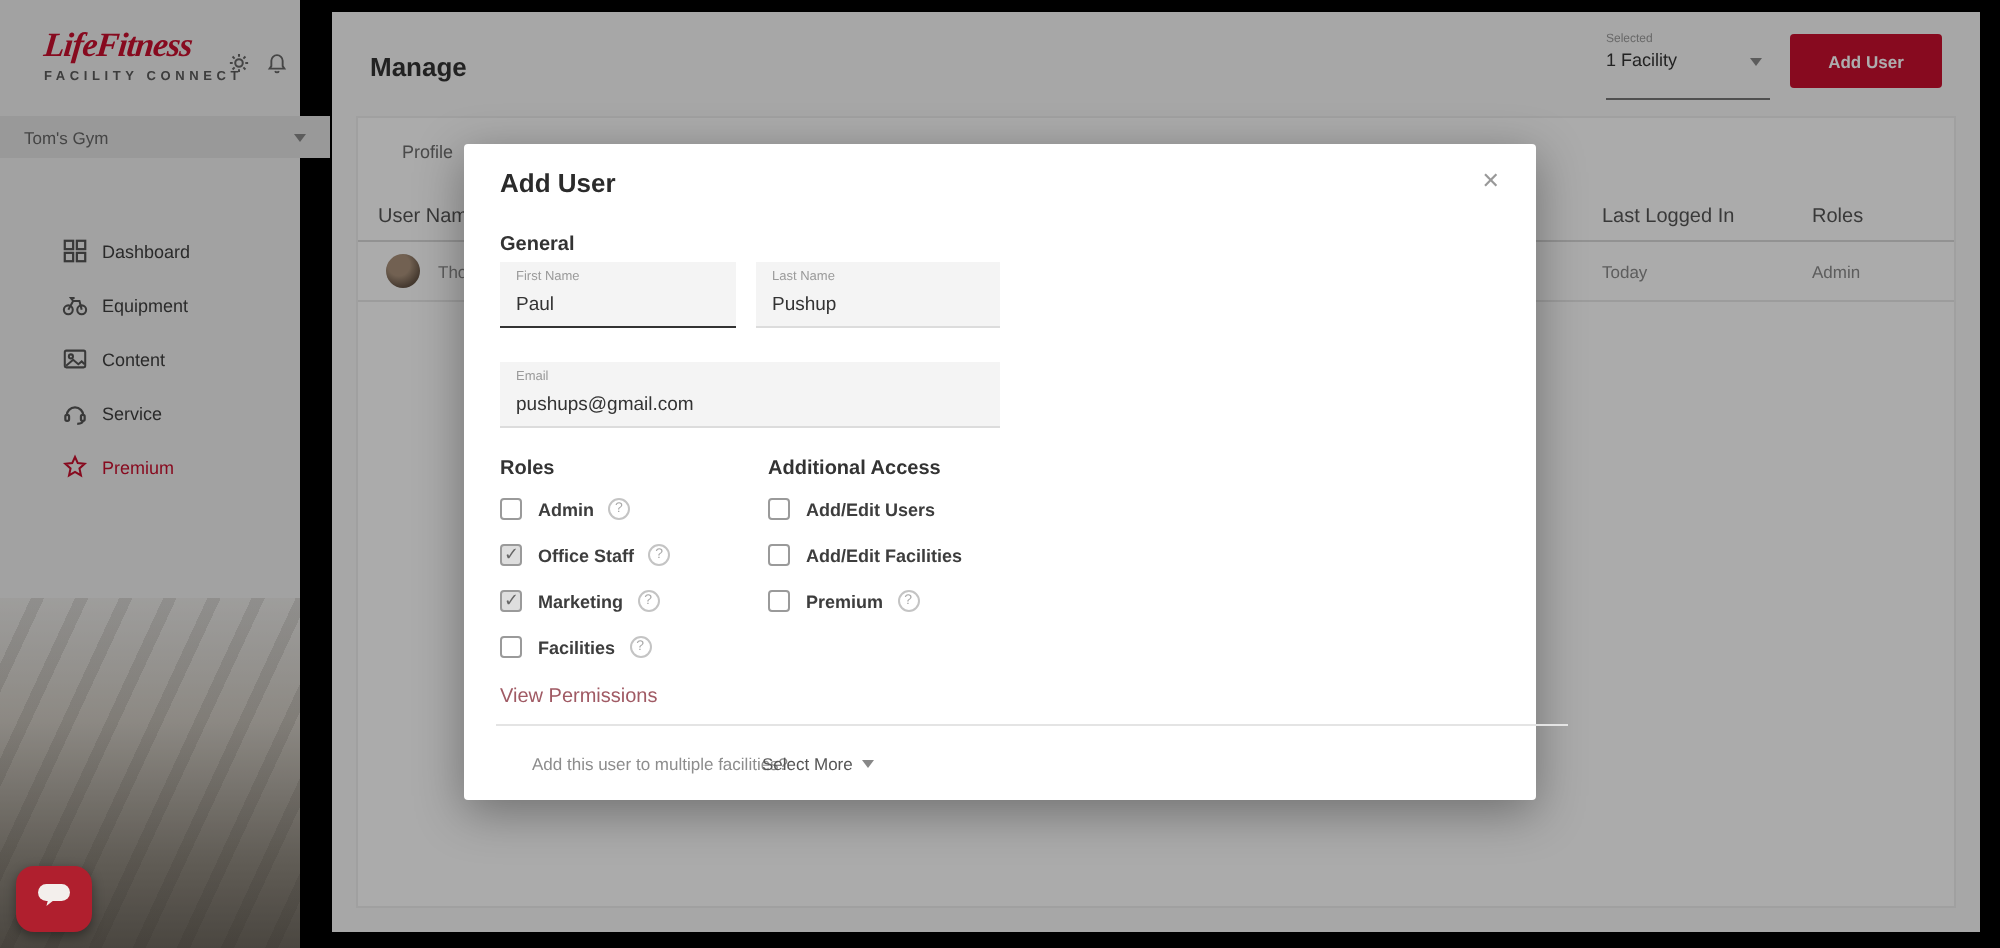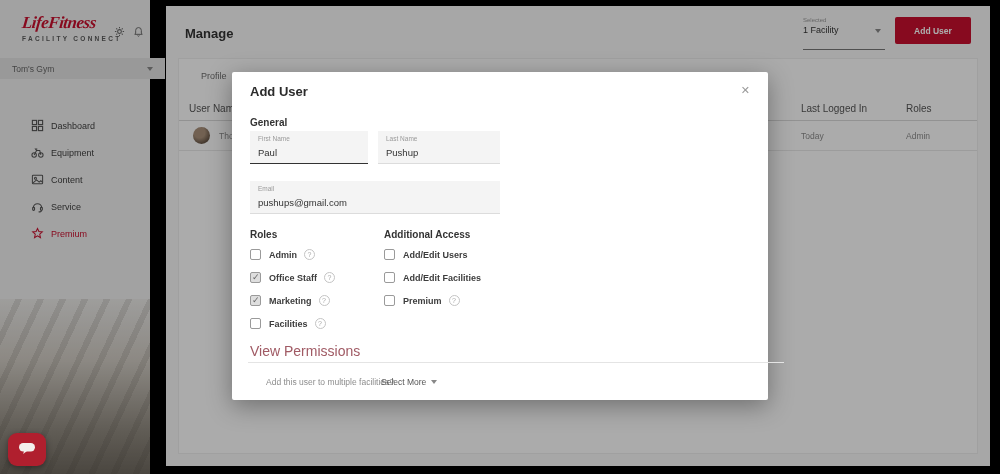--- a/index.html
+++ b/index.html
@@ -88,21 +88,21 @@
   .cb { width:11px; height:11px; border:1px solid #9a9a9a; border-radius:2px;
         background:#fff; margin-right:8px; position:relative; flex:none; }
   .cb.checked { background:#dedede; border-color:#9a9a9a; }
   .cb.checked::after { content:"✓"; position:absolute; left:1px; top:-1px;
                        font-size:9px; color:#666; }
   .cb-label { font-size:9px; color:#3d3d3d; font-weight:bold; }
   .help { width:11px; height:11px; border:1px solid #c4c4c4; border-radius:50%;
           color:#a9a9a9; font-size:7px; display:inline-flex; align-items:center;
           justify-content:center; margin-left:7px; cursor:pointer; flex:none; }
   .help::before { content:"?"; }
-  .view-perms { position:absolute; left:18px; top:271px; font-size:14px;
+  .view-perms { position:absolute; left:18px; top:271px; font-size:10px;
                 color:#a05a64; cursor:pointer; }
   .modal-footer { position:absolute; left:16px; bottom:0; width:100%; height:38px;
                   border-top:1px solid #e4e4e4; }
   .mf-question { position:absolute; left:18px; top:14px; font-size:8.5px; color:#8d8d8d; }
   .mf-select { position:absolute; left:133px; top:14px; font-size:8.5px; color:#555;
                cursor:pointer; display:flex; align-items:center; gap:5px; }
   .btn-submit { position:absolute; right:11px; top:6px; width:104px; height:26px;
                 background:#dc2b35; color:#fff; border:none; border-radius:3px;
                 font-size:8.5px; font-weight:bold; cursor:pointer;
                 font-family:inherit; box-shadow:0 2px 5px rgba(0,0,0,0.3); }

